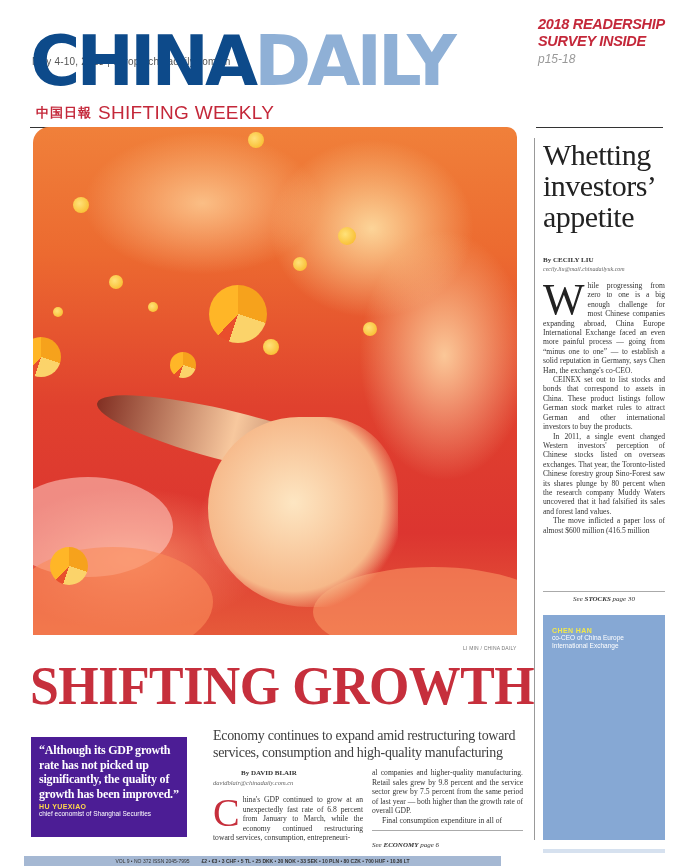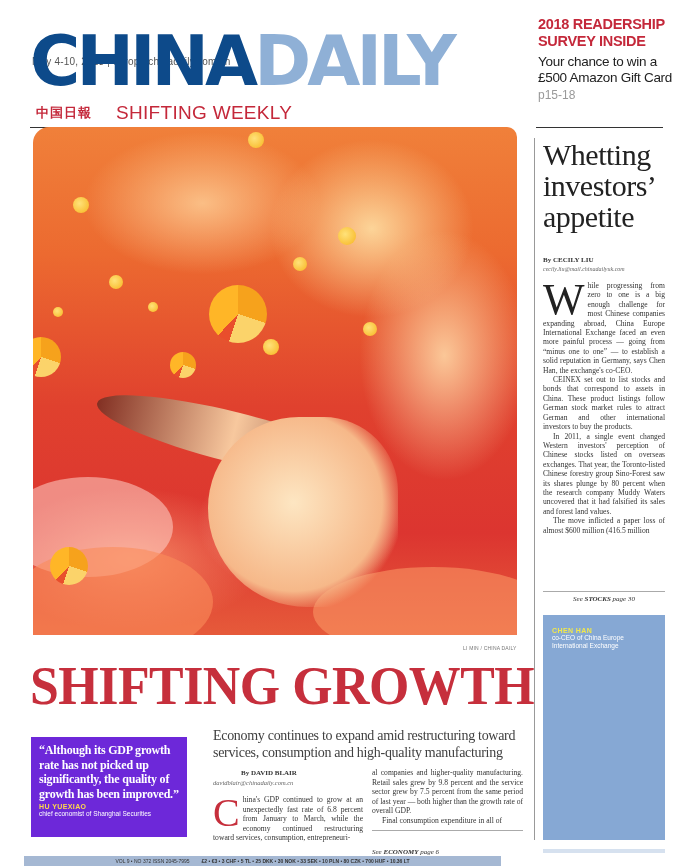--- a/index.html
+++ b/index.html
@@ -4,29 +4,29 @@
 <style>
   * { box-sizing: border-box; margin: 0; padding: 0; }
   html, body { width: 690px; height: 866px; background: #ffffff; overflow: hidden; }
   body { position: relative; font-family: "Liberation Serif", serif; color: #222; }
 
   
   .dateline { position: absolute; left: 32px; top: 16px; font-family: "Liberation Sans", sans-serif; font-size: 10px; color: #555; letter-spacing: 0.2px; margin-top: 40px; }
   .logo { position: absolute; left: 30px; top: 28px; height: 66px; font-family: "DejaVu Sans", sans-serif; font-weight: bold; font-size: 70px; line-height: 66px; letter-spacing: -4px; transform: scaleX(0.98); transform-origin: left top; }
   .logo .china { color: #0d4a8a; }
   .logo .daily { color: #8fb0d6; }
-  .subbrand { position: absolute; left: 36px; top: 103px; display: flex; align-items: center; gap: 24px; }
+  .subbrand { position: absolute; left: 36px; top: 103px; display: flex; align-items: center; gap: 6px; }
   .subbrand .cn { font-family: "DejaVu Sans", sans-serif; font-size: 13px; color: #c4283a; font-weight: bold; letter-spacing: 1px; }
   .subbrand .ew { font-family: "Liberation Sans", sans-serif; font-size: 19px; color: #c4283a; letter-spacing: 0.3px; line-height: 19px; }
   .rule-top-left { position: absolute; left: 30px; top: 127px; width: 258px; height: 1px; background: #333; }
   .rule-top-right { position: absolute; left: 384px; top: 127px; width: 116px; height: 1px; background: #333; }
   .rule-top-col { position: absolute; left: 536px; top: 127px; width: 127px; height: 1px; background: #333; }
 
   
-  .promo { position: absolute; left: 538px; top: 16px; width: 150px; }
+  .promo { position: absolute; left: 538px; top: 16px; width: 150px; font-style: italic; }
   .promo .head { font-family: "Liberation Sans", sans-serif; font-weight: bold; font-size: 14.5px; line-height: 17px; color: #c4283a; letter-spacing: -0.3px; }
   .promo .sub { font-family: "Liberation Sans", sans-serif; font-size: 13.5px; line-height: 16px; color: #222; margin-top: 4px; letter-spacing: -0.3px; }
   .promo .pages { font-family: "Liberation Sans", sans-serif; font-size: 12px; line-height: 14px; color: #999; margin-top: 2px; }
 
   
   .art { position: absolute; left: 33px; top: 127px; width: 484px; height: 508px; border-radius: 16px 10px 0 0; overflow: hidden;
     background:
       radial-gradient(ellipse 30% 25% at 70% 20%, rgba(255,230,170,0.85), rgba(255,230,170,0) 70%),
       radial-gradient(ellipse 25% 35% at 85% 45%, rgba(255,220,170,0.85), rgba(255,220,170,0) 70%),
       radial-gradient(ellipse 35% 20% at 35% 15%, rgba(255,215,160,0.75), rgba(255,215,160,0) 70%),
@@ -38,35 +38,35 @@
   .art .pie { position: absolute; border-radius: 50%; background: conic-gradient(#f6a21c 0 30%, #fbd36a 30% 55%, #e94e2c 55% 62%, #ffb627 62% 100%); }
   .art .cloud { position: absolute; border-radius: 50%; background: rgba(255,210,200,0.55); }
   .art .bird { position: absolute; left: 175px; top: 290px; width: 190px; height: 190px; border-radius: 55% 45% 40% 60%; background: radial-gradient(ellipse at 45% 45%, #fde6c2, #f6b889 60%, rgba(246,184,137,0) 75%); }
   .art .wing { position: absolute; left: 60px; top: 285px; width: 280px; height: 50px; transform: rotate(14deg); border-radius: 50%; background: linear-gradient(90deg, rgba(90,40,30,0.7), rgba(250,215,170,0.9) 50%, rgba(70,40,30,0.7)); }
   .credit { position: absolute; left: 463px; top: 645px; font-family: "Liberation Sans", sans-serif; font-size: 5px; color: #777; letter-spacing: 0.2px; }
 
   
   .headline { position: absolute; left: 30px; top: 661px; width: 494px; font-family: "Liberation Serif", serif; font-weight: bold; font-size: 54px; line-height: 50px; color: #c62f3c; letter-spacing: -0.5px; white-space: nowrap; transform: scaleX(0.96); transform-origin: left top; }
 
   
-  .quote-red { position: absolute; left: 31px; top: 737px; width: 156px; height: 100px; background: #6d28d9; padding: 6px 8px; }
+  .quote-red { position: absolute; left: 31px; top: 737px; width: 156px; height: 100px; background: #4c1d95; padding: 6px 8px; }
   .quote-red .q { font-family: "Liberation Serif", serif; font-weight: bold; font-size: 12px; line-height: 14.5px; color: #fff; letter-spacing: -0.2px; }
   .quote-red .name { font-family: "Liberation Sans", sans-serif; font-weight: bold; font-size: 7px; color: #ffd84a; margin-top: 2px; letter-spacing: 0.4px; }
   .quote-red .role { font-family: "Liberation Sans", sans-serif; font-size: 6.5px; color: #fff; }
 
   
   .deck { position: absolute; left: 213px; top: 728px; width: 310px; font-family: "Liberation Serif", serif; font-size: 14px; line-height: 16.5px; color: #404040; letter-spacing: -0.3px; }
   .byline2 { position: absolute; left: 213px; top: 769px; font-size: 7px; font-weight: bold; color: #333; margin-left: 28px; }
   .email2 { position: absolute; left: 213px; top: 779px; font-size: 6.5px; font-style: italic; color: #666; }
   .bodycol { position: absolute; font-family: "Liberation Serif", serif; font-size: 7.6px; line-height: 9.5px; color: #333; text-align: justify; }
   .col-a { left: 213px; top: 795px; width: 150px; }
   .col-b { left: 372px; top: 768px; width: 151px; }
   .dropcap { float: left; font-size: 40px; line-height: 34px; color: #c62f3c; margin: 1px 3px 0 0; font-family: "Liberation Serif", serif; }
   .indent { text-indent: 10px; }
-  .see2 { position: absolute; left: 372px; top: 830px; width: 151px; border-top: 1px solid #aaa; padding-top: 17px; font-size: 7px; font-style: italic; color: #333; }
+  .see2 { position: absolute; left: 372px; top: 830px; width: 151px; border-top: 1px solid #aaa; padding-top: 10px; font-size: 7px; font-style: italic; color: #333; }
   .see2 b { font-weight: bold; }
 
   
   .col-rule { position: absolute; left: 534px; top: 138px; width: 1px; height: 702px; background: #999; }
   .r-headline { position: absolute; left: 543px; top: 139px; width: 145px; font-family: "Liberation Serif", serif; font-size: 30px; line-height: 31px; color: #222; letter-spacing: -0.5px; }
   .r-byline { position: absolute; left: 543px; top: 256px; font-size: 7px; font-weight: bold; color: #333; }
   .r-email { position: absolute; left: 543px; top: 266px; font-size: 6px; font-style: italic; color: #666; }
   .r-body { left: 543px; top: 281px; width: 122px; font-size: 7.6px; line-height: 9.4px; }
   .r-body .dropcap { font-size: 44px; line-height: 36px; color: #222; }
   .r-see { position: absolute; left: 543px; top: 591px; width: 122px; border-top: 1px solid #aaa; padding-top: 3px; font-size: 7px; font-style: italic; color: #333; text-align: center; }
@@ -92,21 +92,20 @@
 <div class="subbrand">
   <span class="cn">中国日報</span>
   <span class="ew">SHIFTING WEEKLY</span>
 </div>
 <div class="rule-top-left"></div>
 <div class="rule-top-right"></div>
 <div class="rule-top-col"></div>
 
 <div class="promo">
   <div class="head">2018 READERSHIP SURVEY INSIDE</div>
-  <div class="sub">Your chance to win a £500 Amazon Gift Card</div>
   <div class="pages">p15-18</div>
 </div>
 
 <div class="art">
   <div class="cloud" style="left:-30px;top:350px;width:170px;height:100px;"></div>
   <div class="cloud" style="left:-20px;top:420px;width:200px;height:110px;background:rgba(250,140,90,0.6);"></div>
   <div class="cloud" style="left:280px;top:440px;width:240px;height:90px;background:rgba(250,150,100,0.6);"></div>
   <div class="wing"></div>
   <div class="bird"></div>
   <div class="pie" style="left:176px;top:158px;width:58px;height:58px;"></div>

